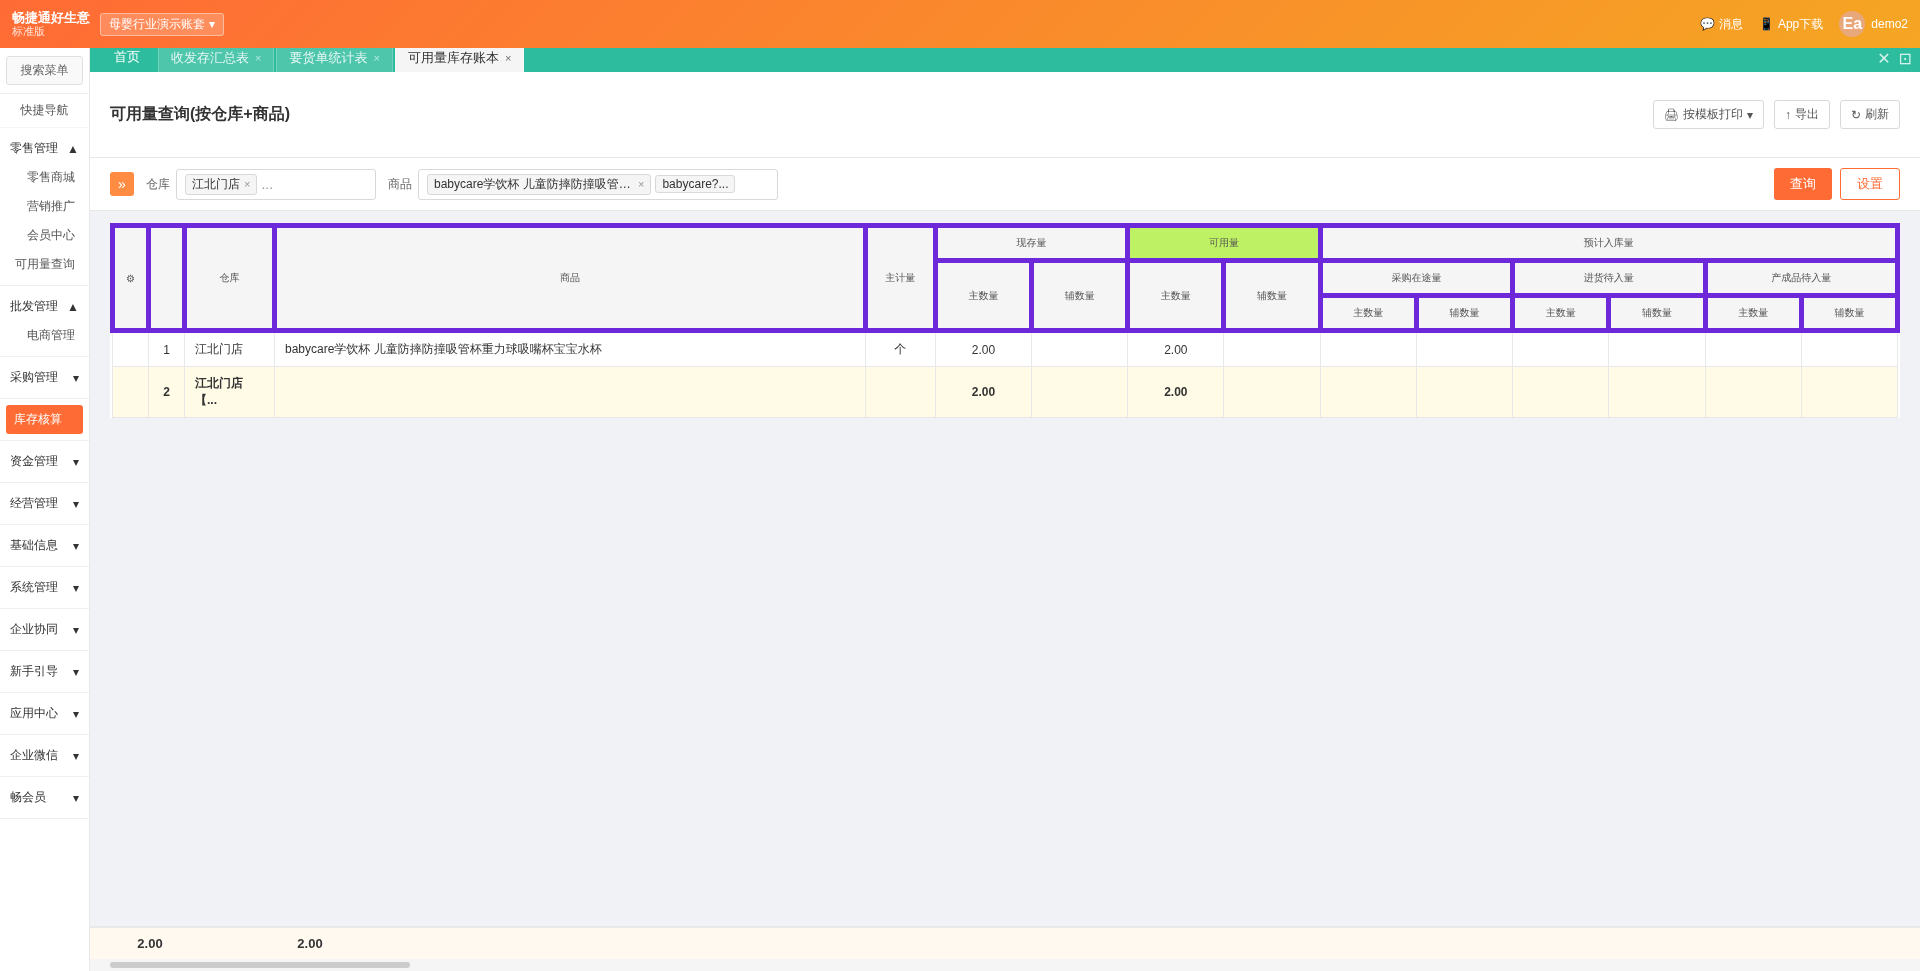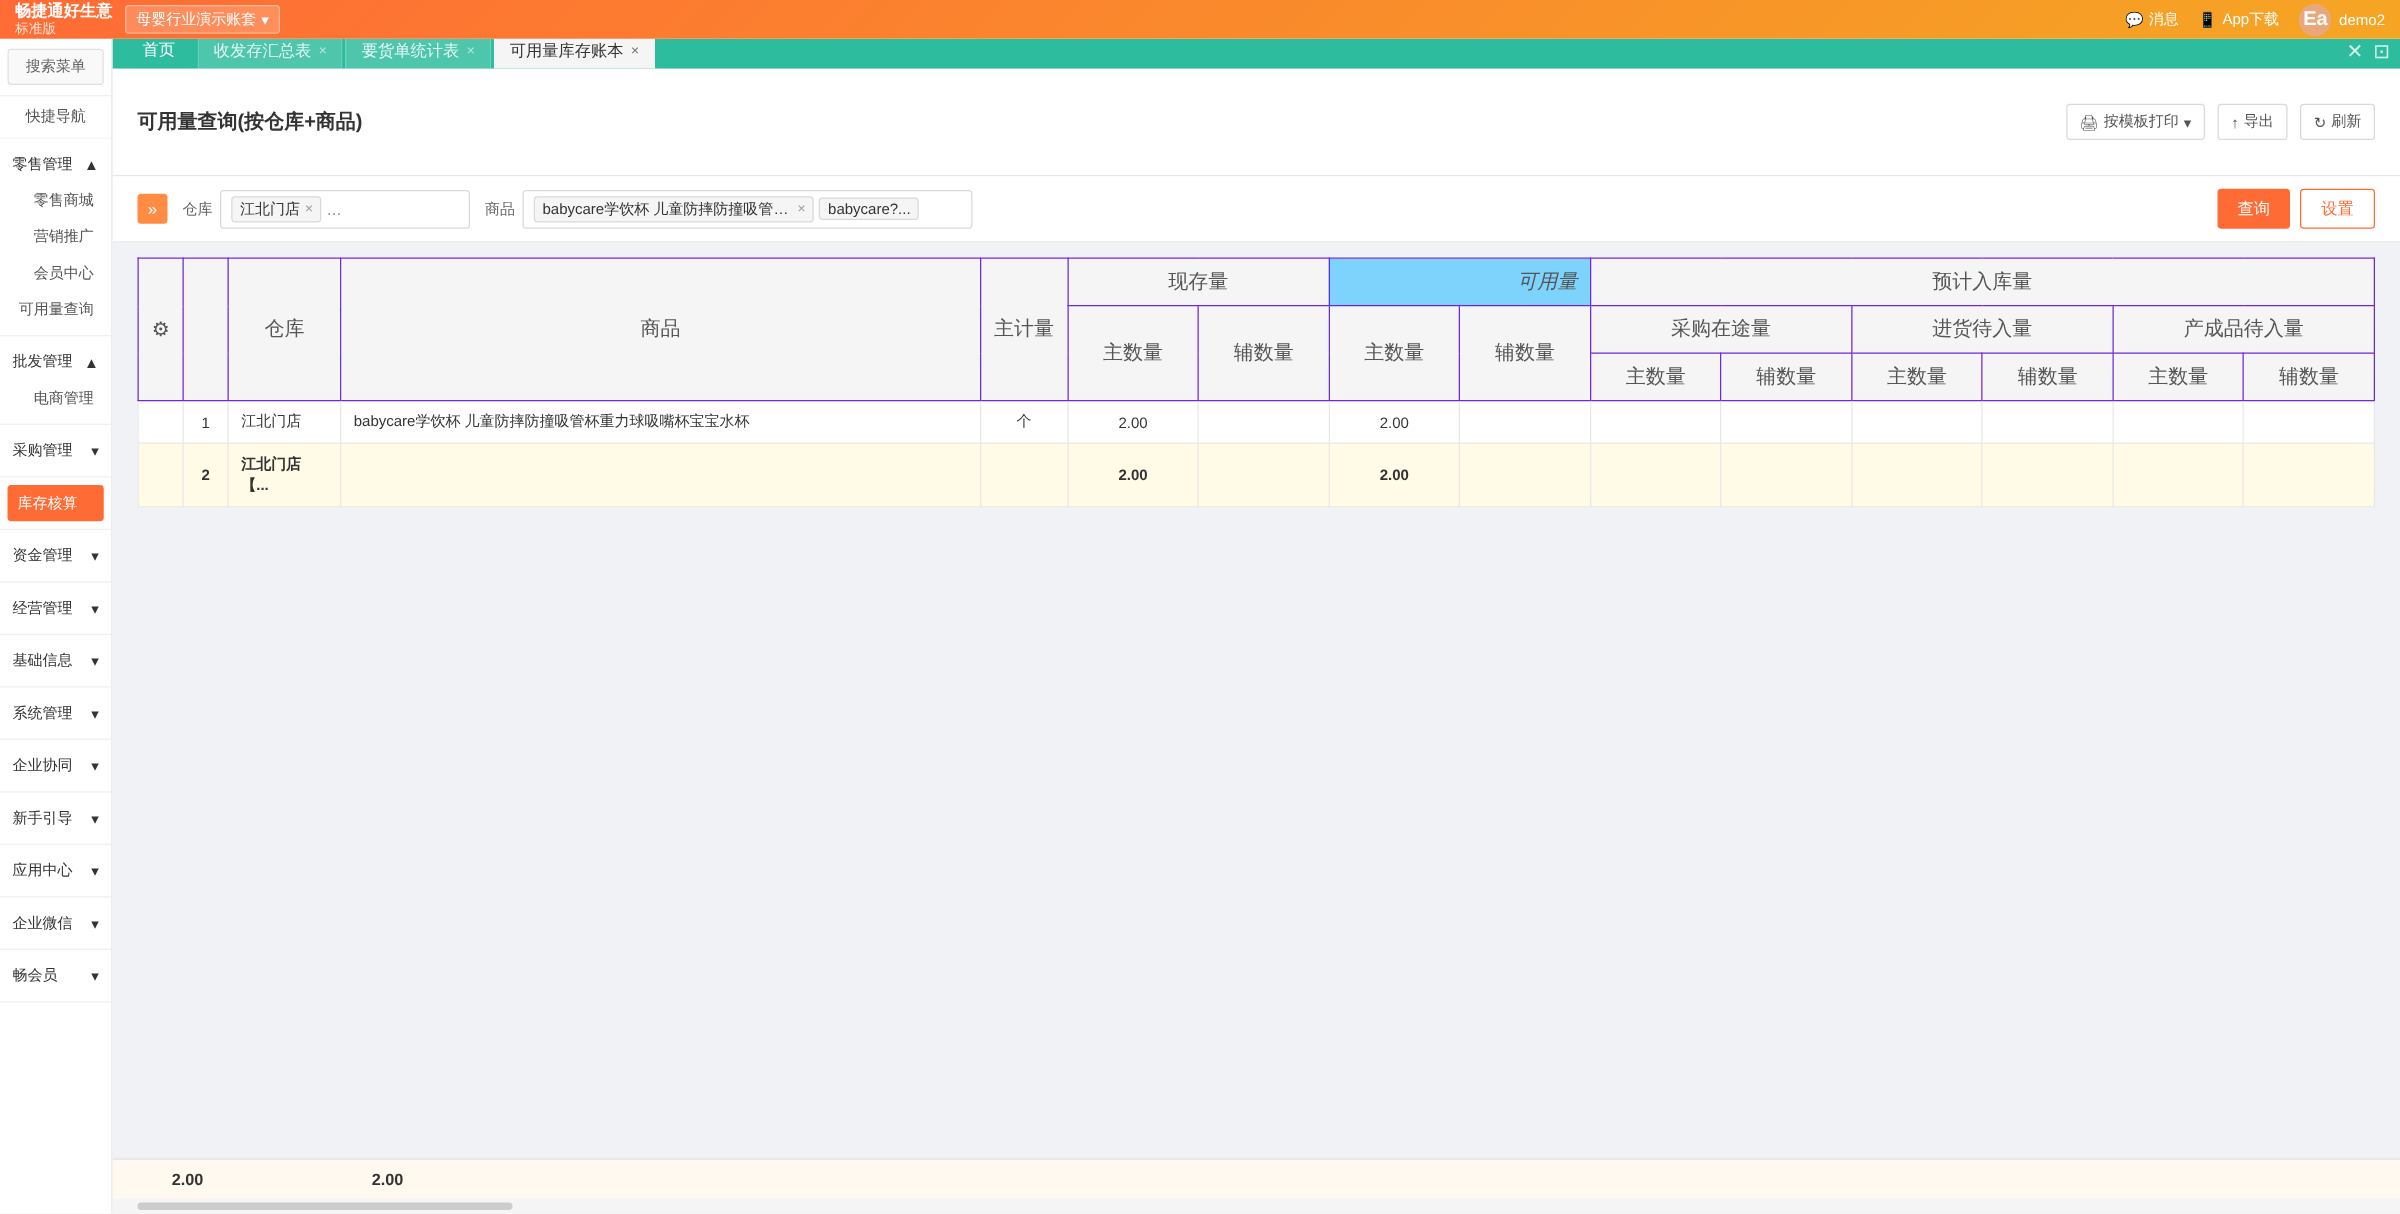--- a/index.html
+++ b/index.html
@@ -1,20 +1,20 @@
 <!DOCTYPE html>
 <html><head>
   <meta charset="utf-8">
   <style>
     * { box-sizing: border-box; margin: 0; padding: 0; }
     body { font-family: 'Microsoft YaHei', Arial, sans-serif; font-size: 13px; background: #f5f5f5; color: #333; display: flex; flex-direction: column; height: 971px; overflow: hidden; }
 
     
     .top-header {
-      height: 31px;
+      height: 48px;
       background: linear-gradient(135deg, #ff6b35 0%, #f5a623 100%);
       display: flex;
       align-items: center;
       padding: 0 12px;
       justify-content: space-between;
       flex-shrink: 0;
     }
     .top-header-left { display: flex; align-items: center; gap: 10px; }
     .logo-text { color: white; font-size: 13px; font-weight: bold; }
     .logo-sub { color: rgba(255,255,255,0.8); font-size: 11px; }
@@ -242,23 +242,23 @@
       border-radius: 3px;
       font-size: 13px;
       cursor: pointer;
     }
 
     
     .table-container { flex: 1; padding: 12px 20px; overflow: auto; display: flex; flex-direction: column; }
     .data-table { width: 100%; border-collapse: collapse; background: white; }
     .data-table th {
       background: #f5f5f5;
-      border: 1px solid #6d28d9;
+      border: 5px solid #6d28d9;
       padding: 8px 10px;
-      font-size: 16px;
+      font-size: 10px;
       font-weight: 500;
       color: #555;
       text-align: center;
       white-space: nowrap;
     }
     .data-table td {
       border: 1px solid #e8e8e8;
       padding: 8px 10px;
       font-size: 12px;
       color: #333;
@@ -475,21 +475,21 @@
       <div class="table-container">
         <table class="data-table">
           <thead>
     <tr>
       <th rowspan="3" style="width:36px;">⚙</th>
       <th rowspan="3" style="width:36px;"></th>
       <th rowspan="3" style="width:90px;">仓库</th>
       <th rowspan="3">商品</th>
       <th rowspan="3" style="width:70px;">主计量</th>
       <th colspan="2" style="text-align:center;background:#f5f5f5;">现存量</th>
-      <th colspan="2" style="text-align:right;background:#7dd3fc;font-style:italic;">可用量</th>
+      <th colspan="2" style="text-align:center;background:#bef264;">可用量</th>
       <th colspan="6" style="text-align:center;background:#f5f5f5;">预计入库量</th>
     </tr>
     <tr>
       <th rowspan="2">主数量</th>
       <th rowspan="2">辅数量</th>
       <th rowspan="2">主数量</th>
       <th rowspan="2">辅数量</th>
       <th colspan="2" style="text-align:center;background:#f5f5f5;">采购在途量</th>
       <th colspan="2" style="text-align:center;background:#f5f5f5;">进货待入量</th>
       <th colspan="2" style="text-align:center;background:#f5f5f5;">产成品待入量</th>

